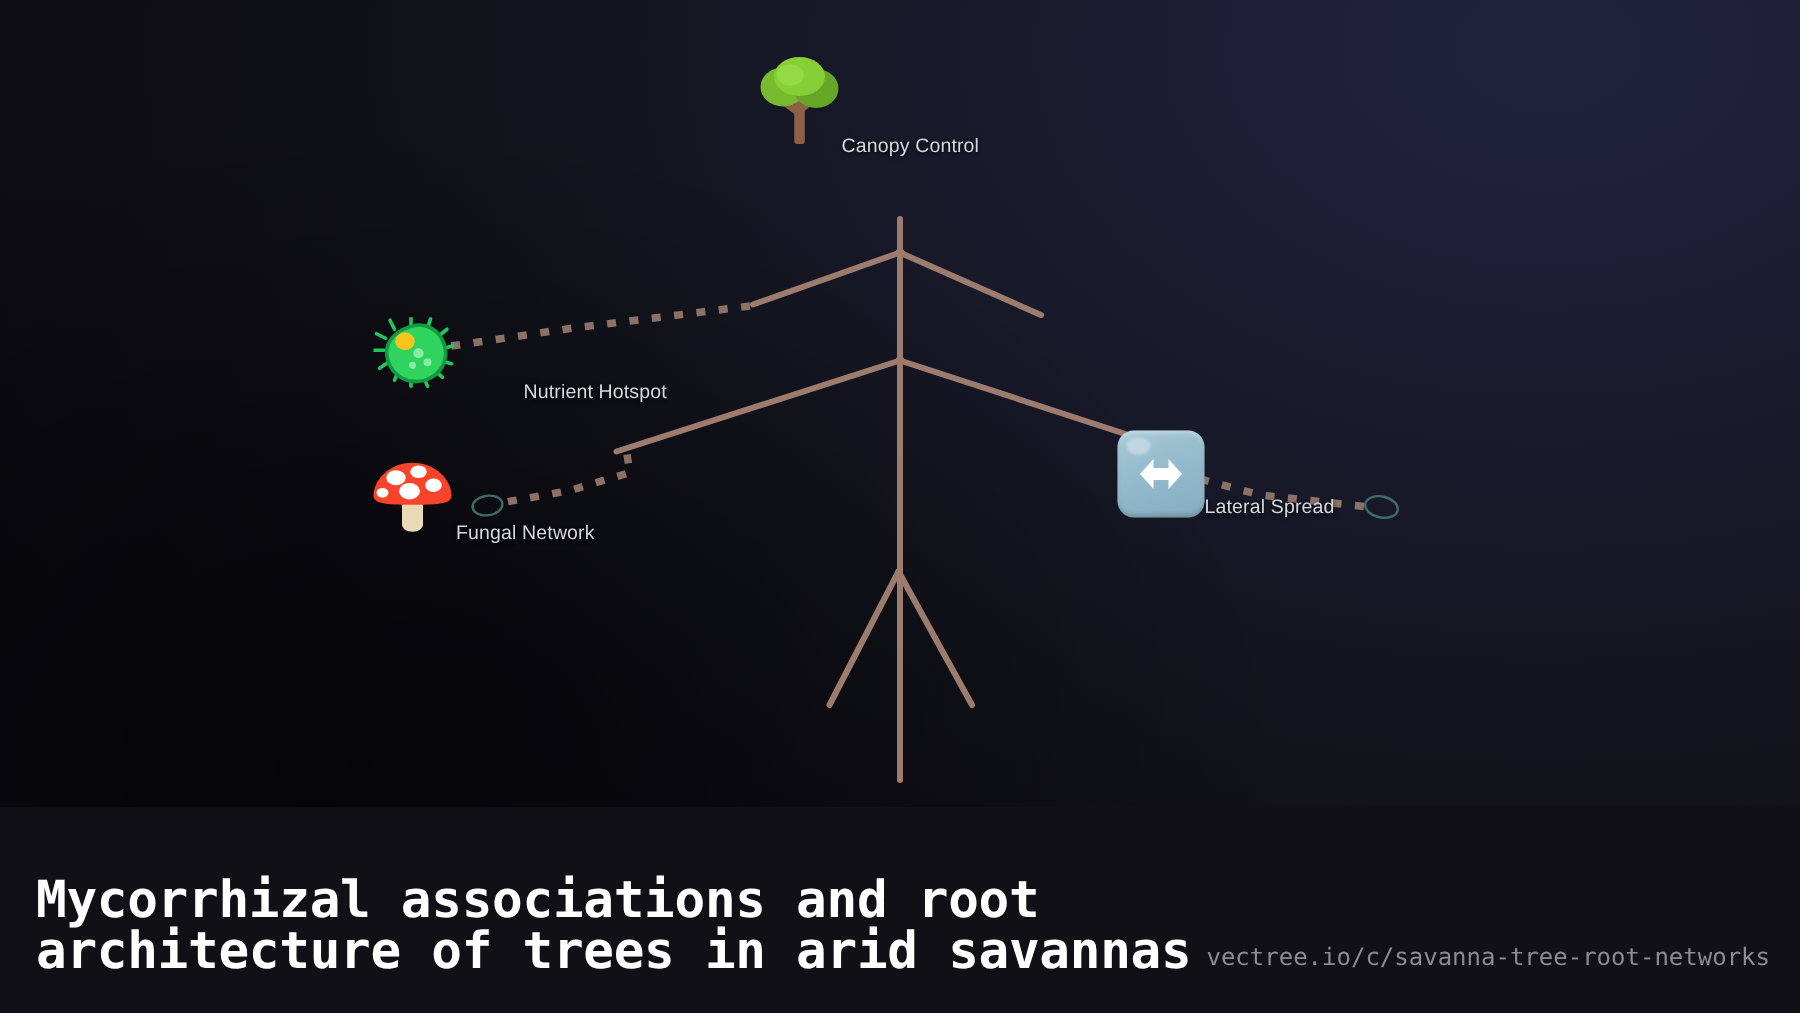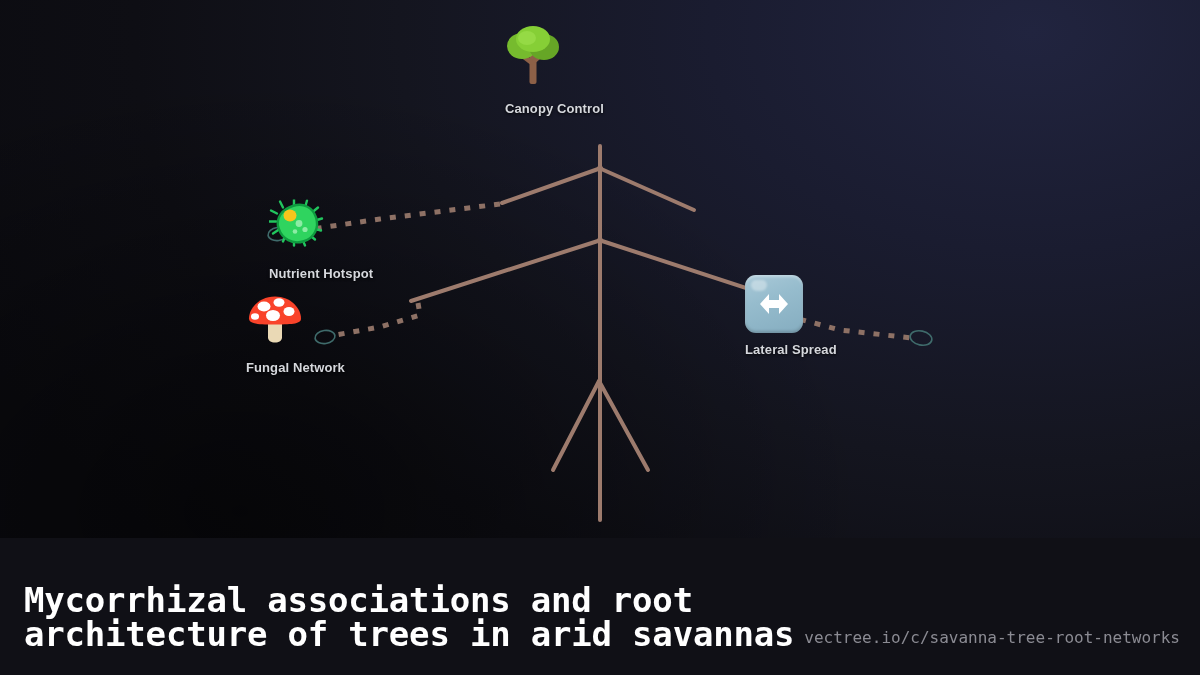--- a/index.html
+++ b/index.html
@@ -31,24 +31,23 @@
     pointer-events:none;
   }
 
   #graph-svg { position:absolute; left:0; top:0; }
 
   
   .node {
     position:absolute;
     transform:translate(-50%,-50%);
     display:flex;
-    flex-direction:column;
-    align-items:flex-start;
+    flex-direction:row;
+    align-items:flex-end;
     width:190px;
-    font-weight:bold;
   }
   .node-glyph {
     font-family:"DejaVu Sans", sans-serif;
     line-height:1;
     text-align:center;
     user-select:none;
   }
   .node-label {
     margin-top:9px;
     font-size:13px;
@@ -169,21 +168,21 @@
           <path d="M30 34 L38 27" stroke="#8d6047" stroke-width="5" stroke-linecap="round"></path>
           <ellipse cx="17" cy="20" rx="15" ry="13" fill="#76bb2e"></ellipse>
           <ellipse cx="39" cy="21" rx="15" ry="13" fill="#66a626"></ellipse>
           <ellipse cx="28" cy="13" rx="17" ry="13" fill="#86cf36"></ellipse>
           <ellipse cx="22" cy="12" rx="9" ry="7" fill="#95da45"></ellipse>
         </svg>
       </div>
       <div class="node-label">Canopy Control</div>
     </div>
 
-    <div class="node" style="left:364px; top:240px;">
+    <div class="node" style="left:344px; top:240px;gap:44px;">
       <div class="node-glyph">
         <svg width="56" height="54" viewBox="0 0 56 54">
           <g stroke="#22c55e" stroke-width="2.4" stroke-linecap="round">
             <path d="M14 8 L11 2"></path>
               <path d="M8 14 L2 11"></path>
               <path d="M7 22 L0 22"></path>
             <path d="M10 30 L4 34"></path>
               <path d="M17 35 L14 42"></path>
               <path d="M25 38 L25 46"></path>
             <path d="M33 39 L36 46"></path>

